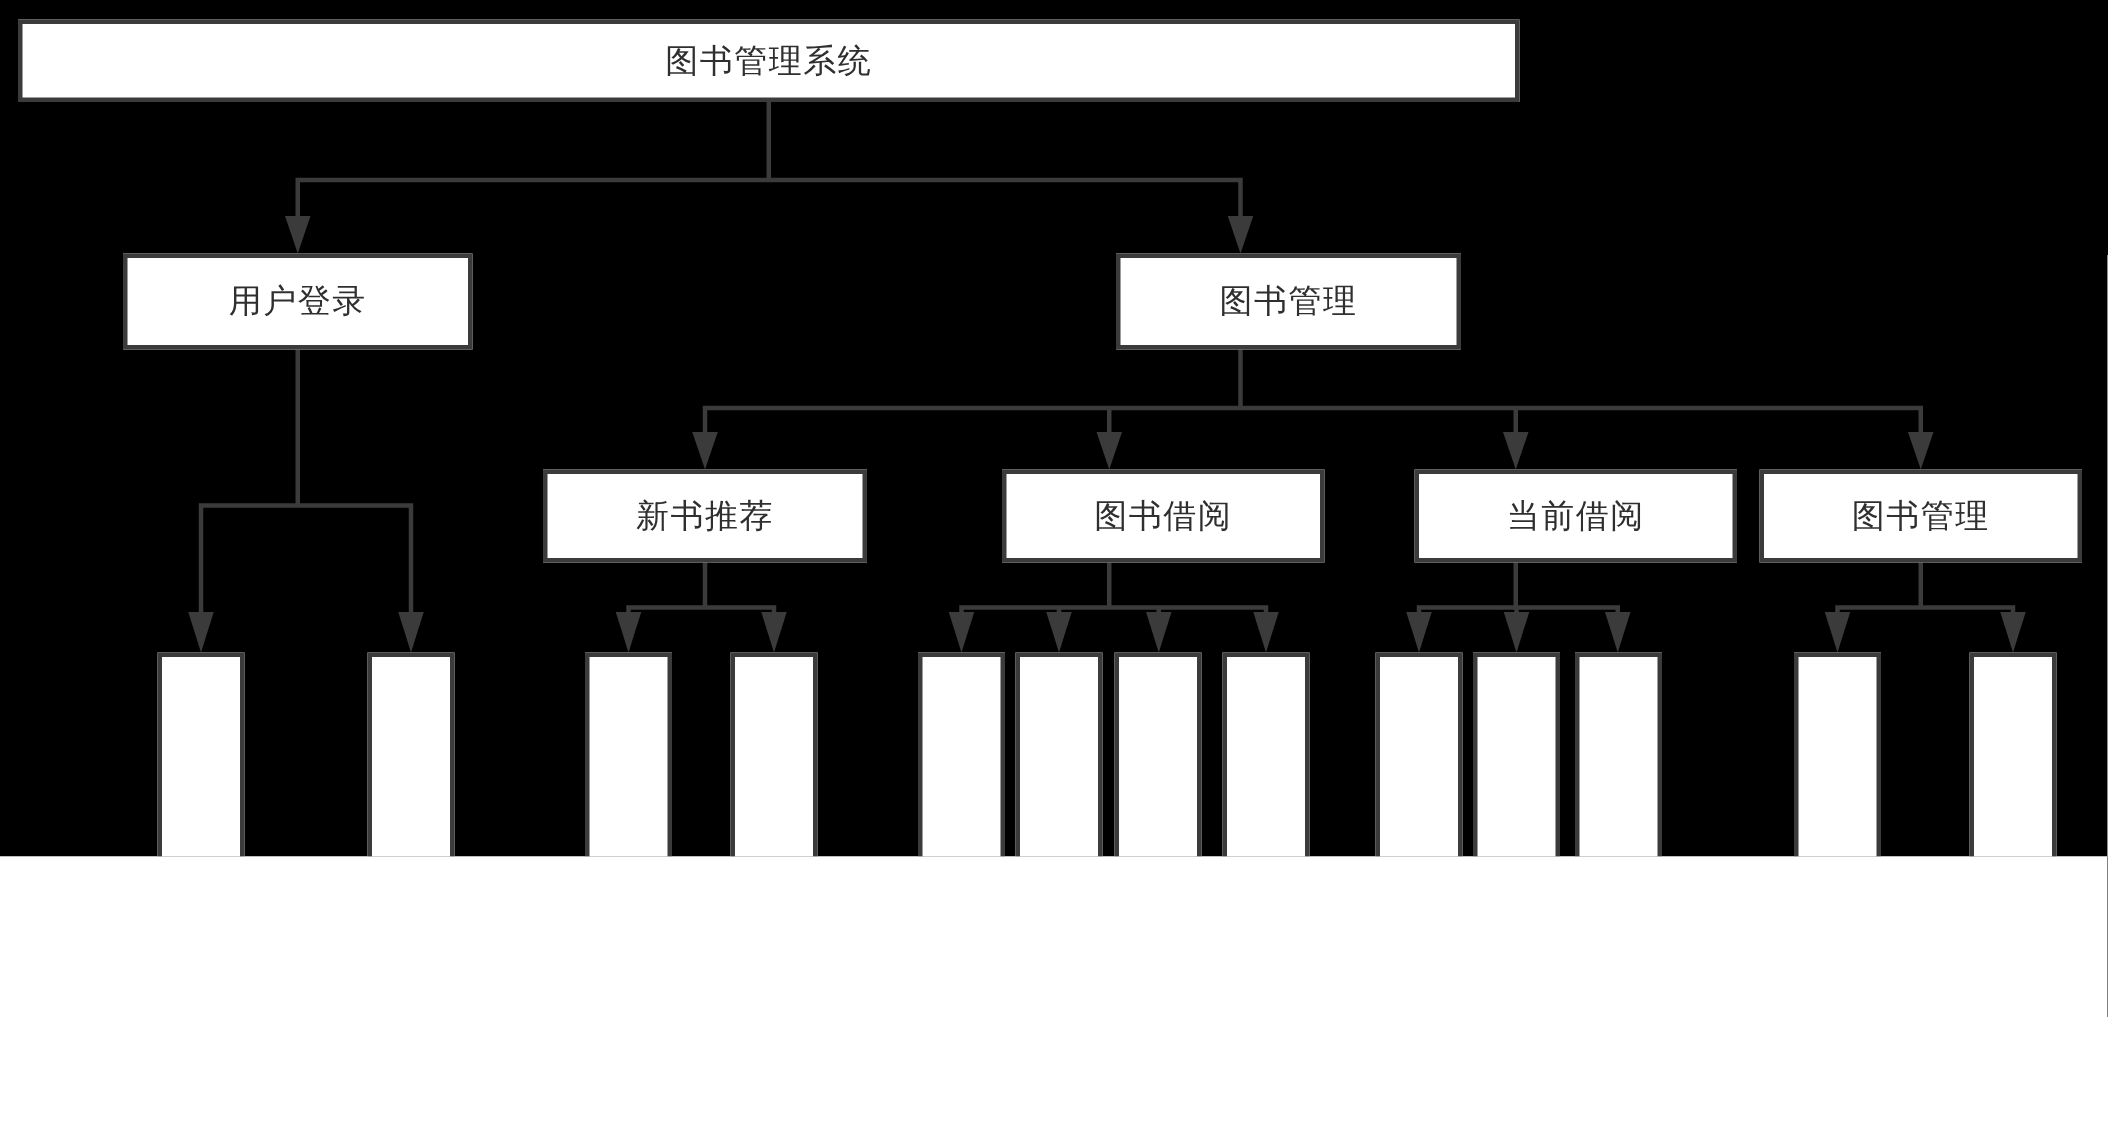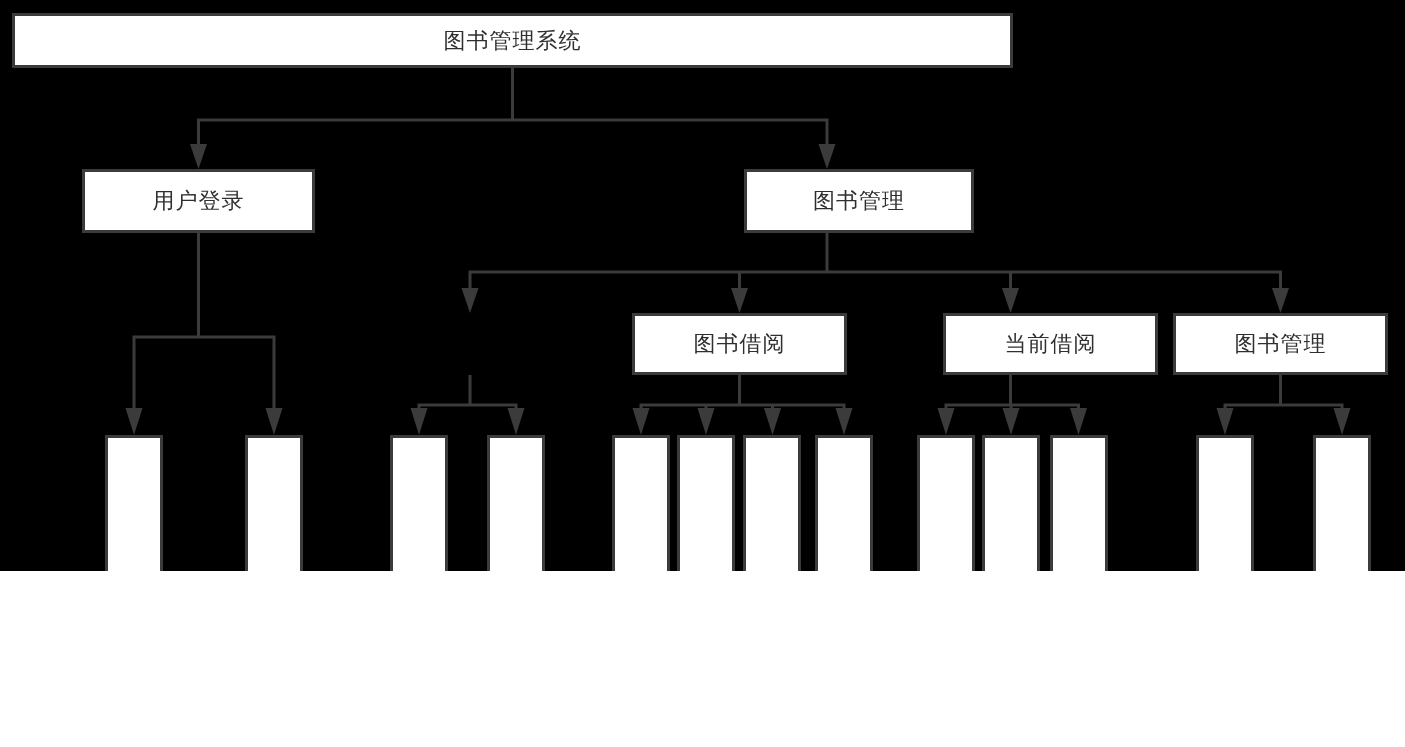--- a/index.html
+++ b/index.html
@@ -37,21 +37,21 @@
     line-height: 1;
   }
 
   
   .n-root    { left: 12px;  top: 13px;  width: 1001px; height: 55px; }
   
   .n-user    { left: 82px;  top: 169px; width: 233px; height: 64px; }
   .n-mgmt    { left: 712px; top: 169px; width: 230px; height: 64px; margin-left: 32px; }
   
   .n-rec     { left: 362px;  top: 313px; width: 216px; height: 62px; }
-  .n-borrow  { left: 632px;  top: 313px; width: 215px; height: 62px; }
+  .n-borrow  { left: 668px;  top: 313px; width: 215px; height: 62px; }
   .n-current { left: 903px;  top: 313px; width: 215px; height: 62px; margin-left: 40px; }
   .n-records { left: 1173px; top: 313px; width: 215px; height: 62px; }
   
   .l-1  { left: 105px;  }
   .l-2  { left: 245px;  }
   .l-3  { left: 390px;  }
   .l-4  { left: 487px;  }
   .l-5  { left: 612px;  }
   .l-6  { left: 677px;  }
   .l-7  { left: 743px;  }
@@ -127,20 +127,21 @@
       <polygon points="1216.5,408 1233.5,408 1225,435"></polygon>
       <polygon points="1333.5,408 1350.5,408 1342,435"></polygon>
     </g>
   </svg>
 
   <div class="box hbox n-root">图书管理系统</div>
 
   <div class="box hbox n-user">用户登录</div>
   <div class="box hbox n-mgmt">图书管理</div>
 
+  <div class="box hbox n-rec">新书推荐</div>
   <div class="box hbox n-borrow">图书借阅</div>
   <div class="box hbox n-current">当前借阅</div>
   <div class="box hbox n-records">图书管理</div>
 
   <div class="box vbox l-1">用户登录</div>
   <div class="box vbox l-2">注销登录</div>
 
   <div class="box vbox l-3">查询图书</div>
   <div class="box vbox l-4">借阅图书</div>
 

